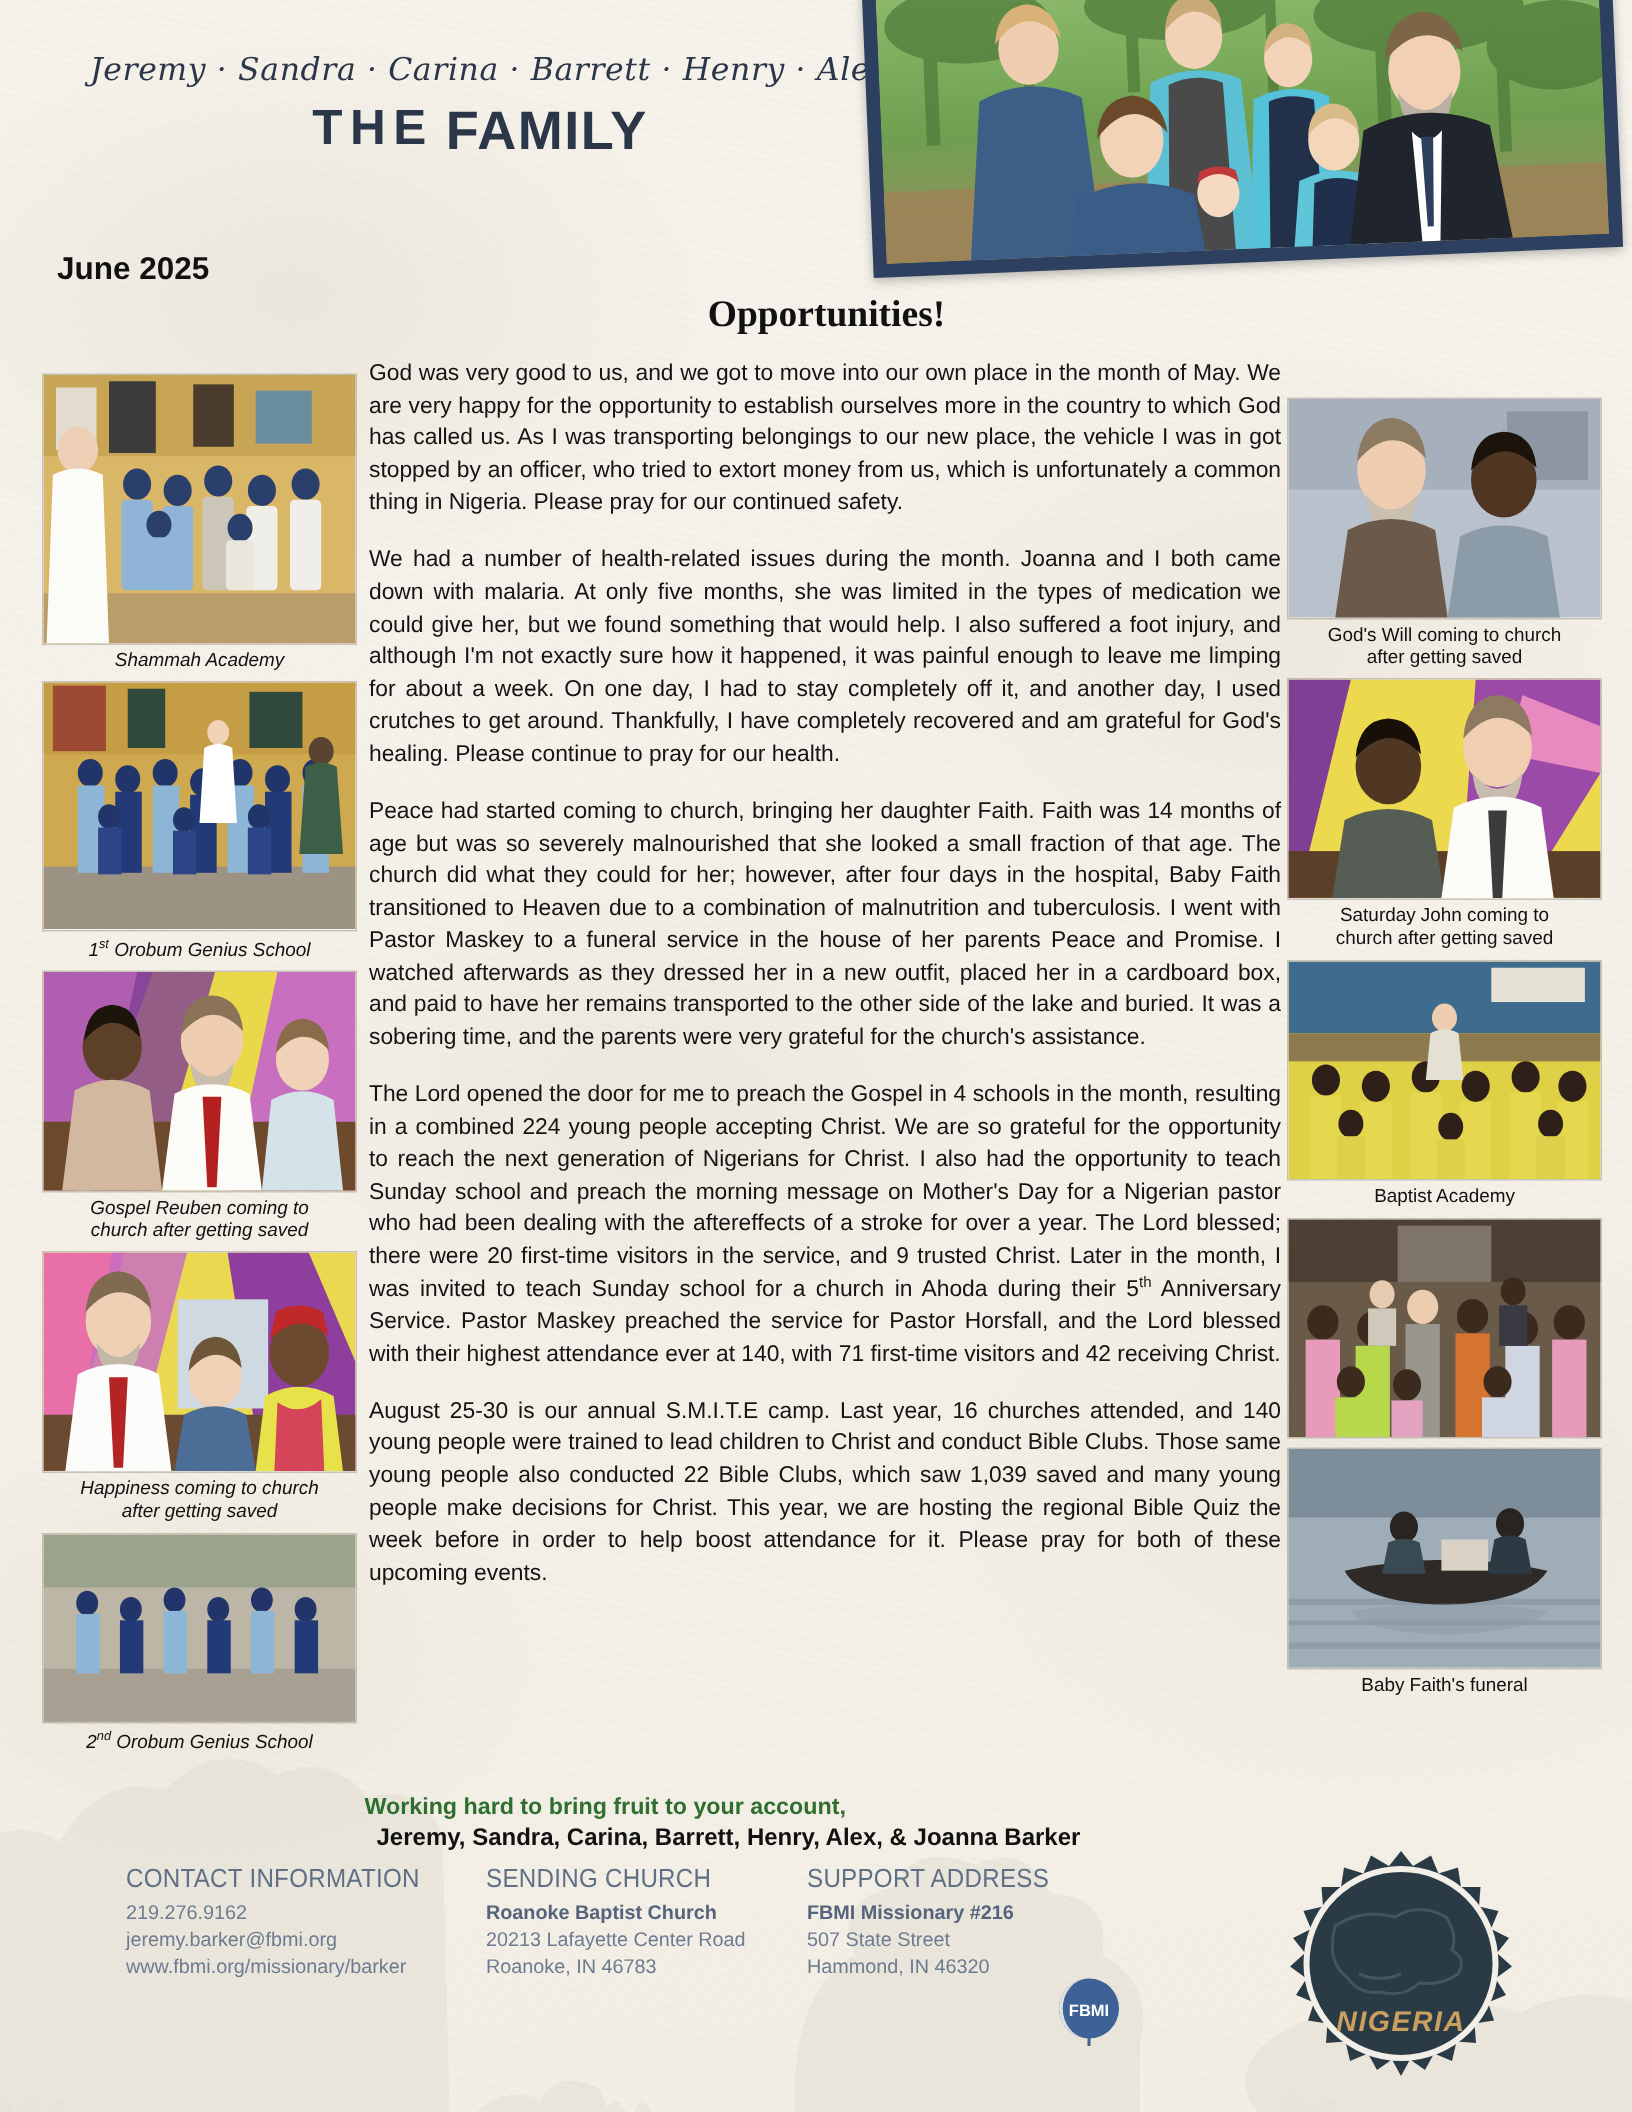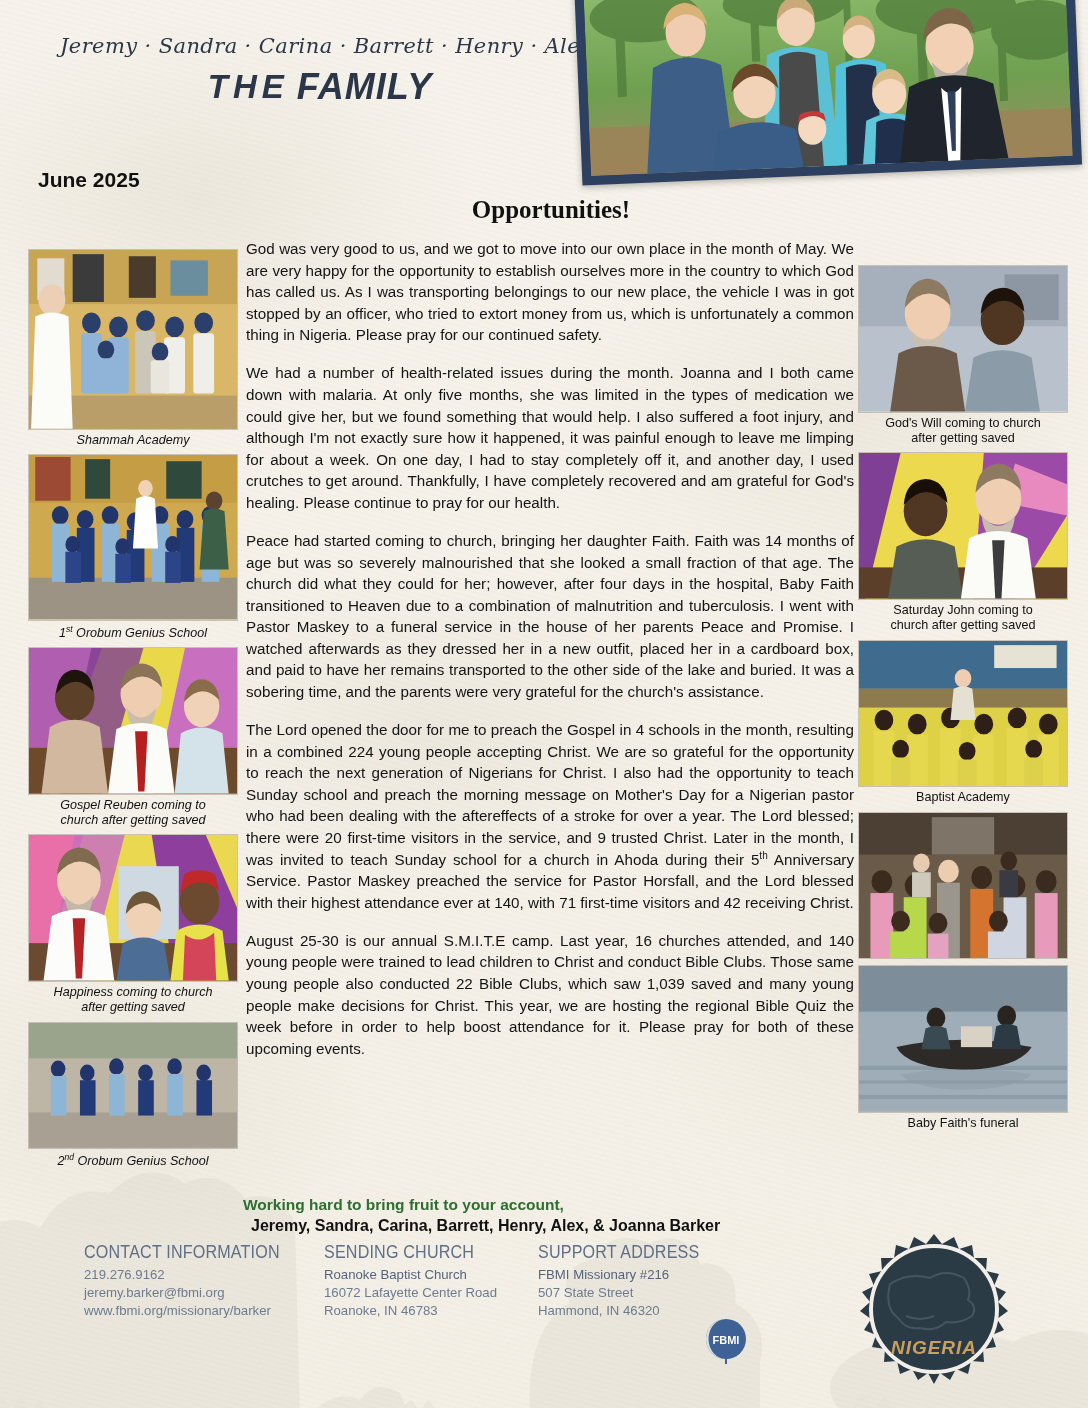--- a/index.html
+++ b/index.html
@@ -52,21 +52,21 @@
     text-align: center;
     font-family: "DejaVu Serif", serif;
     font-style: italic;
     font-size: 21px;
     letter-spacing: .4px;
     color: #2b3648;
     white-space: nowrap;
   }
   .logo-row {
     position: absolute; left: 60px; top: 70px; width: 520px;
-    display: flex; align-items: flex-end; justify-content: center; font-style: italic;
+    display: flex; align-items: center; justify-content: center;
   }
   .logo-the {
     font-size: 33px; font-weight: bold; letter-spacing: 5px;
     color: #2b3648; margin-right: 6px; position: relative; top: -6px;
   }
   .logo-barker {
     font-size: 78px; font-weight: bold; letter-spacing: -1px;
     color: #3f6051;
     text-shadow: 2px 3px 3px rgba(90,90,90,.45);
     line-height: .95;
@@ -151,21 +151,21 @@
     font-size: 17.5px;
     letter-spacing: .2px;
     color: #5f6f86;
     font-family: "Liberation Sans", sans-serif;
     font-weight: normal;
     margin-bottom: 3px;
     transform: scaleX(.92);
     transform-origin: left center;
   }
   .f-line { font-size: 13.2px; line-height: 1.38; color: #6d7b90; }
-  .f-line.bold { font-weight: normal; color: #55647c; }
+  .f-line.bold { font-weight: bold; color: #55647c; }
 
   .fcol1 { left: 84px; top: 8px; width: 250px; }
   .fcol2 { left: 324px; top: 8px; width: 220px; }
   .fcol3 { left: 538px; top: 8px; width: 200px; }
 
   .fbmi-logo { position: absolute; left: 700px; top: 1315px; width: 52px; height: 52px; }
 
   
   .seal { position: absolute; left: 848px; top: 1232px; width: 172px; height: 172px; }
 </style>
@@ -602,21 +602,21 @@
     <div class="f-col fcol1">
       <div class="f-head">CONTACT INFORMATION</div>
       <div class="f-line">219.276.9162</div>
       <div class="f-line">jeremy.barker@fbmi.org</div>
       <div class="f-line">www.fbmi.org/missionary/barker</div>
     </div>
 
     <div class="f-col fcol2">
       <div class="f-head">SENDING CHURCH</div>
       <div class="f-line bold">Roanoke Baptist Church</div>
-      <div class="f-line">16072 Lafayette Center Road</div>
+      <div class="f-line">20213 Lafayette Center Road</div>
       <div class="f-line">Roanoke, IN 46783</div>
     </div>
 
     <div class="f-col fcol3">
       <div class="f-head">SUPPORT ADDRESS</div>
       <div class="f-line bold">FBMI Missionary #216</div>
       <div class="f-line">507 State Street</div>
       <div class="f-line">Hammond, IN 46320</div>
     </div>
   </div>

